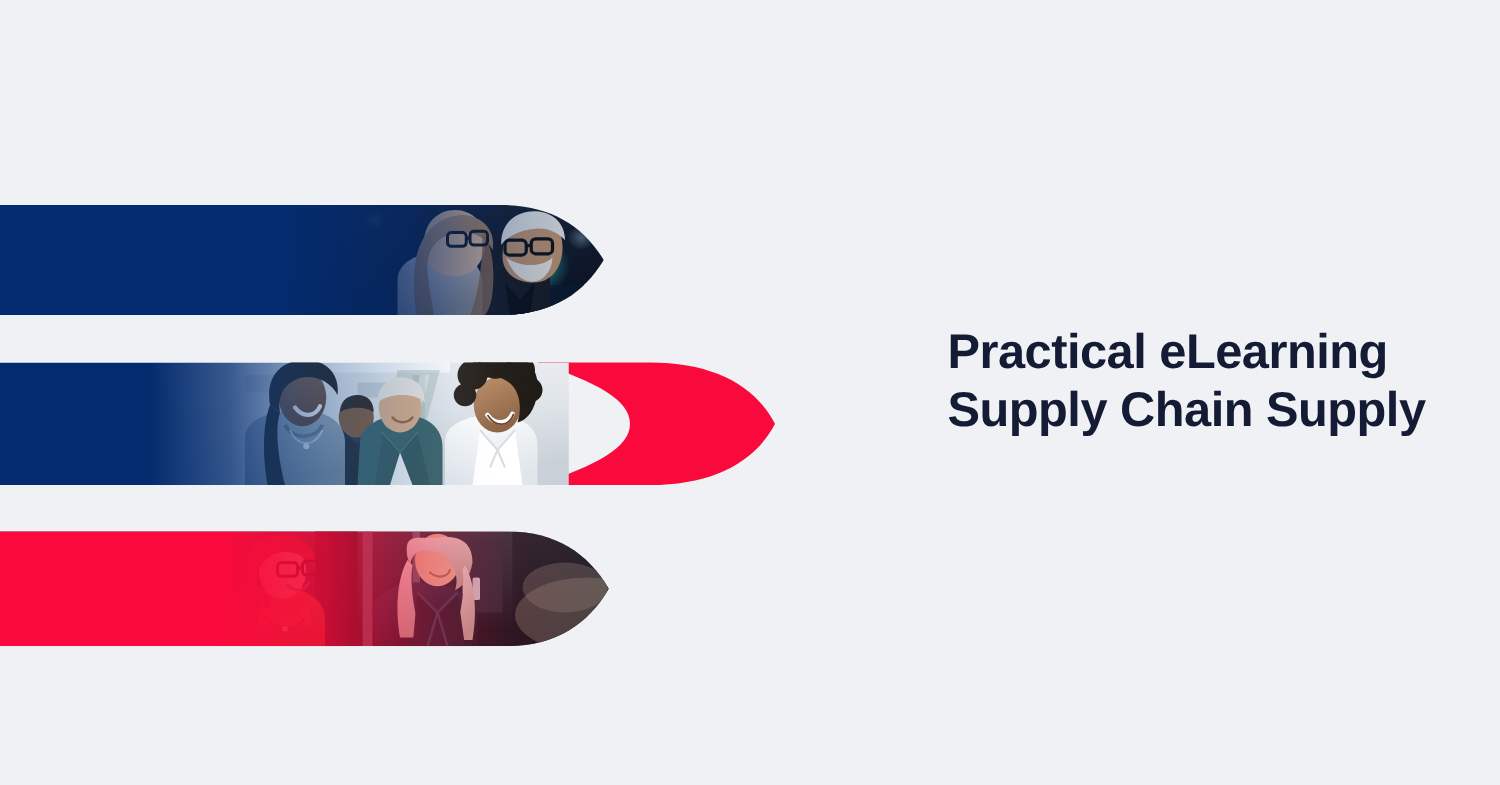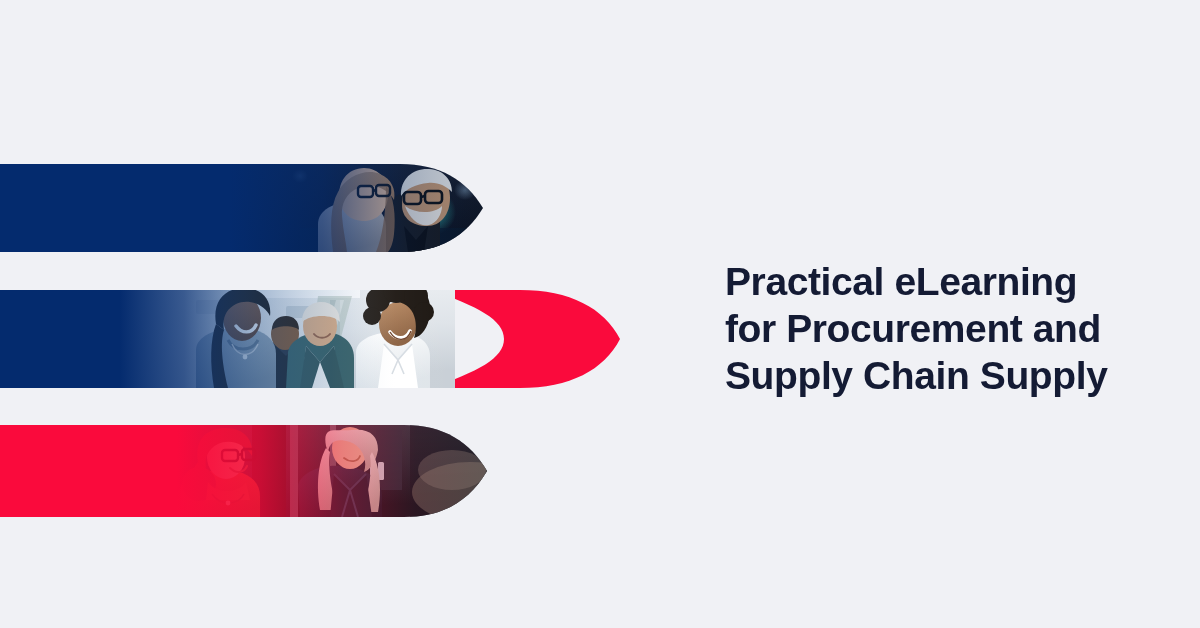--- a/index.html
+++ b/index.html
@@ -47,20 +47,21 @@
   }
   .headline-line {
     display: block;
     font-family: "Liberation Sans", sans-serif;
     font-size: 39px;
     line-height: 47px;
     font-weight: bold;
     letter-spacing: -0.4px;
     color: #141B34;
     white-space: nowrap;
+    margin-left: 33px;
   }
 </style>
 </head>
 <body>
 
 <div id="banner">
 
   <div class="graphic">
     <svg viewBox="0 0 660 628" width="660" height="628" xmlns="http://www.w3.org/2000/svg" aria-hidden="true">
       <defs>
@@ -357,17 +358,16 @@
           <path d="M366,474 L350,490 L358,517" stroke="#36445a" stroke-width="2" fill="none"></path>
         </g>
 
         <rect x="0" y="425" width="520" height="92" fill="url(#b3fade)"></rect>
       </g>
     </svg>
   </div>
 
   <div class="headline">
     <span class="headline-line">Practical eLearning</span>
-    <span class="headline-line">for Procurement and</span>
     <span class="headline-line">Supply Chain Supply</span>
   </div>
 
 </div>
 
 </body></html>

